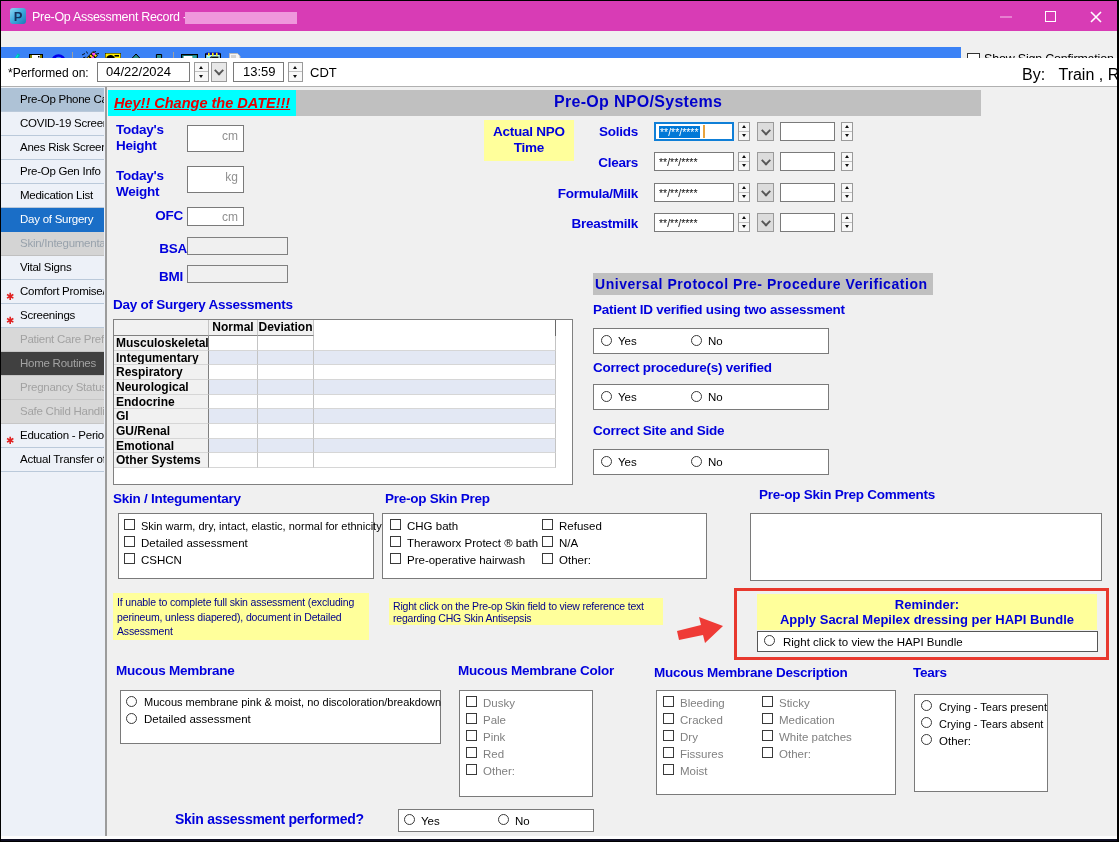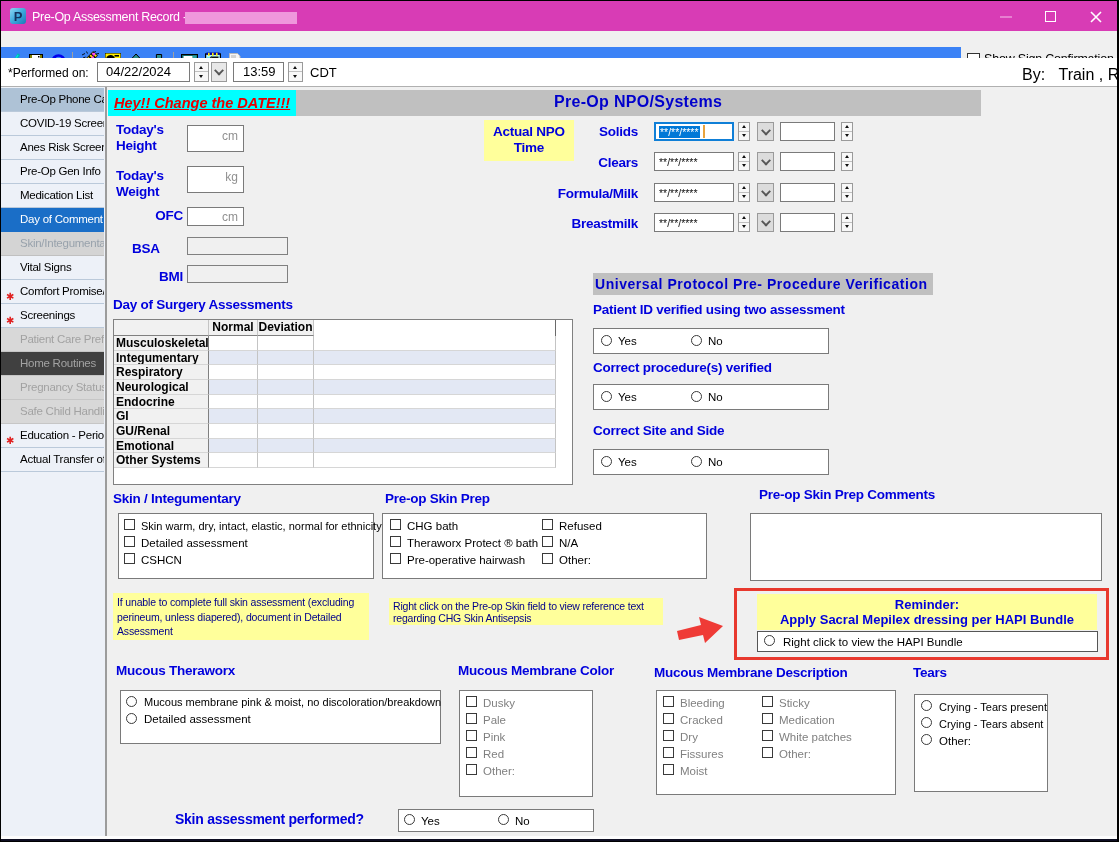--- a/index.html
+++ b/index.html
@@ -193,21 +193,21 @@
     <div class="abs" style="left:309px;top:7px;font-size:13px">CDT</div>
     <div class="abs" style="left:1021px;top:8px;font-size:16px;white-space:nowrap">By:&nbsp;&nbsp;&nbsp;Train , RN1</div>
   </div>
 
   <div id="side">
     <div class="si" style="top:1px;background:#aec2d6">Pre-Op Phone Ca</div>
     <div class="si" style="top:25px">COVID-19 Screen</div>
     <div class="si" style="top:49px">Anes Risk Screen</div>
     <div class="si" style="top:73px">Pre-Op Gen Info</div>
     <div class="si" style="top:97px">Medication List</div>
-    <div class="si" style="top:121px;background:#1a6ec7;color:#fff;border-bottom-color:#1a6ec7">Day of Comment</div>
+    <div class="si" style="top:121px;background:#1a6ec7;color:#fff;border-bottom-color:#1a6ec7">Day of Surgery</div>
     <div class="si" style="top:145px;background:#d4d4d4;color:#98a2ac;border-bottom-color:#c0c0c0">Skin/Integumenta</div>
     <div class="si" style="top:169px">Vital Signs</div>
     <div class="si" style="top:193px"><span class="ast">✱</span>Comfort Promise/</div>
     <div class="si" style="top:217px"><span class="ast">✱</span>Screenings</div>
     <div class="si" style="top:241px;background:#d8d8d8;color:#a2a2a2;border-bottom-color:#c6c6c6">Patient Care Prefe</div>
     <div class="si" style="top:265px;background:#404040;color:#a2a2a2;border-bottom-color:#c6c6c6">Home Routines</div>
     <div class="si" style="top:289px;background:#d8d8d8;color:#a2a2a2;border-bottom-color:#c6c6c6">Pregnancy Status</div>
     <div class="si" style="top:313px;background:#d8d8d8;color:#a2a2a2;border-bottom-color:#c6c6c6">Safe Child Handlin</div>
     <div class="si" style="top:337px"><span class="ast">✱</span>Education - Periop</div>
     <div class="si" style="top:361px">Actual Transfer of</div>
@@ -227,21 +227,21 @@
         <span style="position:absolute;right:5px;top:3px;font-size:12px;color:#909090">cm</span>
       </div>
     <div class="lbl" style="left:115px;top:167px;line-height:16px">Today's<br>Weight</div>
     <div class="ibox" style="left:186px;top:165px;width:57px;height:27px">
         <span style="position:absolute;right:5px;top:3px;font-size:12px;color:#909090">kg</span>
       </div>
     <div class="lbl" style="left:140px;top:207px;width:42px;text-align:right">OFC</div>
     <div class="ibox" style="left:186px;top:206px;width:57px;height:19px">
         <span style="position:absolute;right:5px;top:2px;font-size:12px;color:#909090">cm</span>
       </div>
-    <div class="lbl" style="left:131px;top:240px;width:42px;text-align:left">BSA</div>
+    <div class="lbl" style="left:144px;top:240px;width:42px;text-align:right">BSA</div>
     <div class="gbox" style="left:186px;top:236px;width:101px;height:18px"></div>
     <div class="lbl" style="left:140px;top:268px;width:42px;text-align:right">BMI</div>
     <div class="gbox" style="left:186px;top:264px;width:101px;height:18px"></div>
 
     <div class="abs" style="left:483px;top:119px;width:90px;height:41px;background:#ffff9b">
       <div class="lbl" style="left:0;top:4px;width:90px;text-align:center;position:absolute;line-height:16px">Actual NPO<br>Time</div>
     </div>
     <div class="lbl" style="left:500px;top:123px;width:137px;text-align:right">Solids</div>
     <div class="lbl" style="left:500px;top:154px;width:137px;text-align:right">Clears</div>
     <div class="lbl" style="left:500px;top:185px;width:137px;text-align:right">Formula/Milk</div>
@@ -449,21 +449,21 @@
     <div class="abs" style="left:733px;top:587px;width:375px;height:72px;border:3px solid #e8392e">
       <div class="abs" style="left:20px;top:40px;width:341px;height:21px;background:#fff;border:1px solid #555">
         <i class="rd" style="left:6px;top:3px"></i>
           <span class="it" style="left:25px;top:4px">Right click to view the HAPI Bundle</span>
       </div>
       <div class="abs" style="left:20px;top:3px;width:340px;height:36px;background:#ffff9b">
         <div style="position:absolute;left:0;top:3px;width:340px;text-align:center;font-size:13px;font-weight:bold;color:#0000dd;line-height:15px">Reminder:<br>Apply Sacral Mepilex dressing per HAPI Bundle</div>
       </div>
     </div>
 
-    <div class="lbl" style="left:115px;top:662px">Mucous Theraworx</div>
+    <div class="lbl" style="left:115px;top:662px">Mucous Membrane</div>
     <div class="ibox" style="left:119px;top:689px;width:321px;height:54px">
       <i class="rd" style="left:5px;top:5px"></i>
         <span class="it" style="left:23px;top:5px;font-size:11px">Mucous membrane pink &amp; moist, no discoloration/breakdown</span>
       <i class="rd" style="left:5px;top:22px"></i>
         <span class="it" style="left:23px;top:22px">Detailed assessment</span>
     </div>
     <div class="lbl" style="left:457px;top:662px">Mucous Membrane Color</div>
     <div class="ibox" style="left:458px;top:689px;width:134px;height:107px">
       <i class="cb" style="left:6px;top:5px"></i>
         <span class="it gt" style="left:23px;top:6px">Dusky</span>

